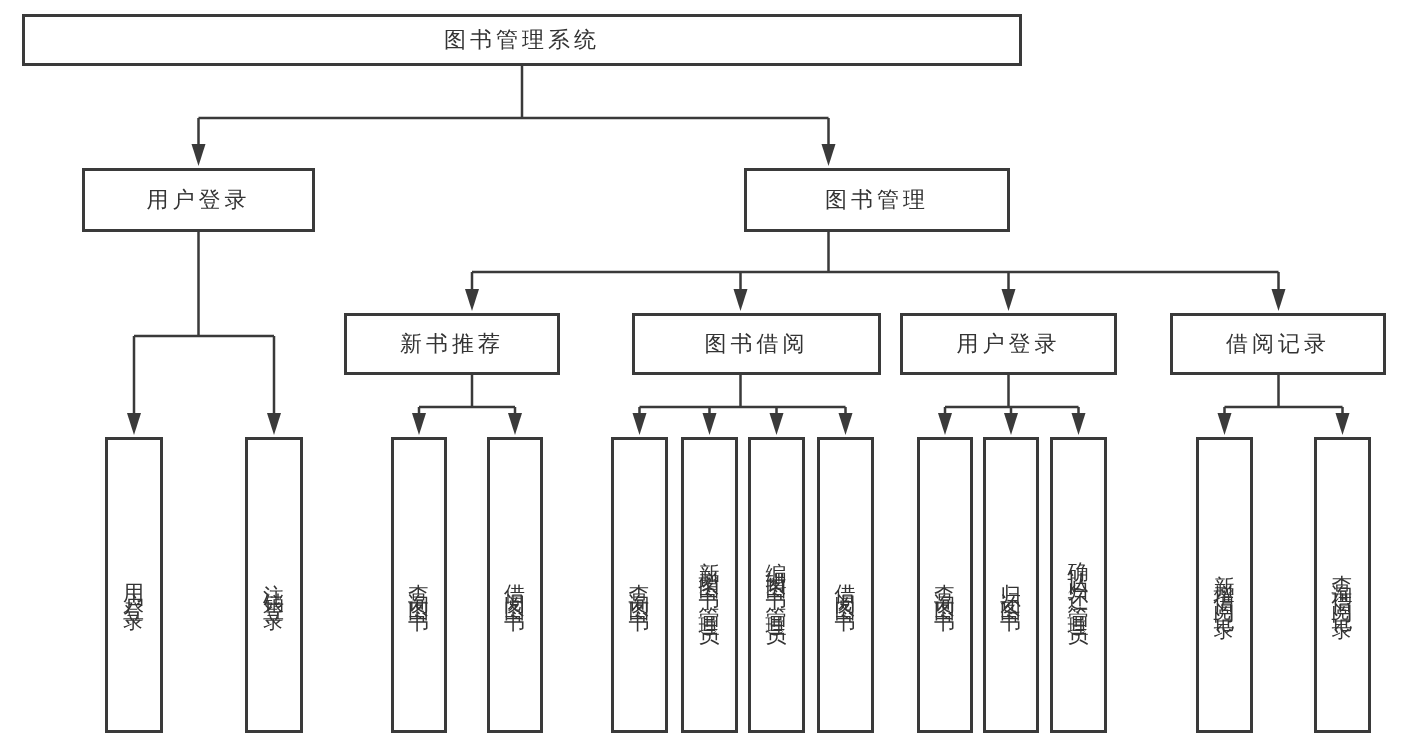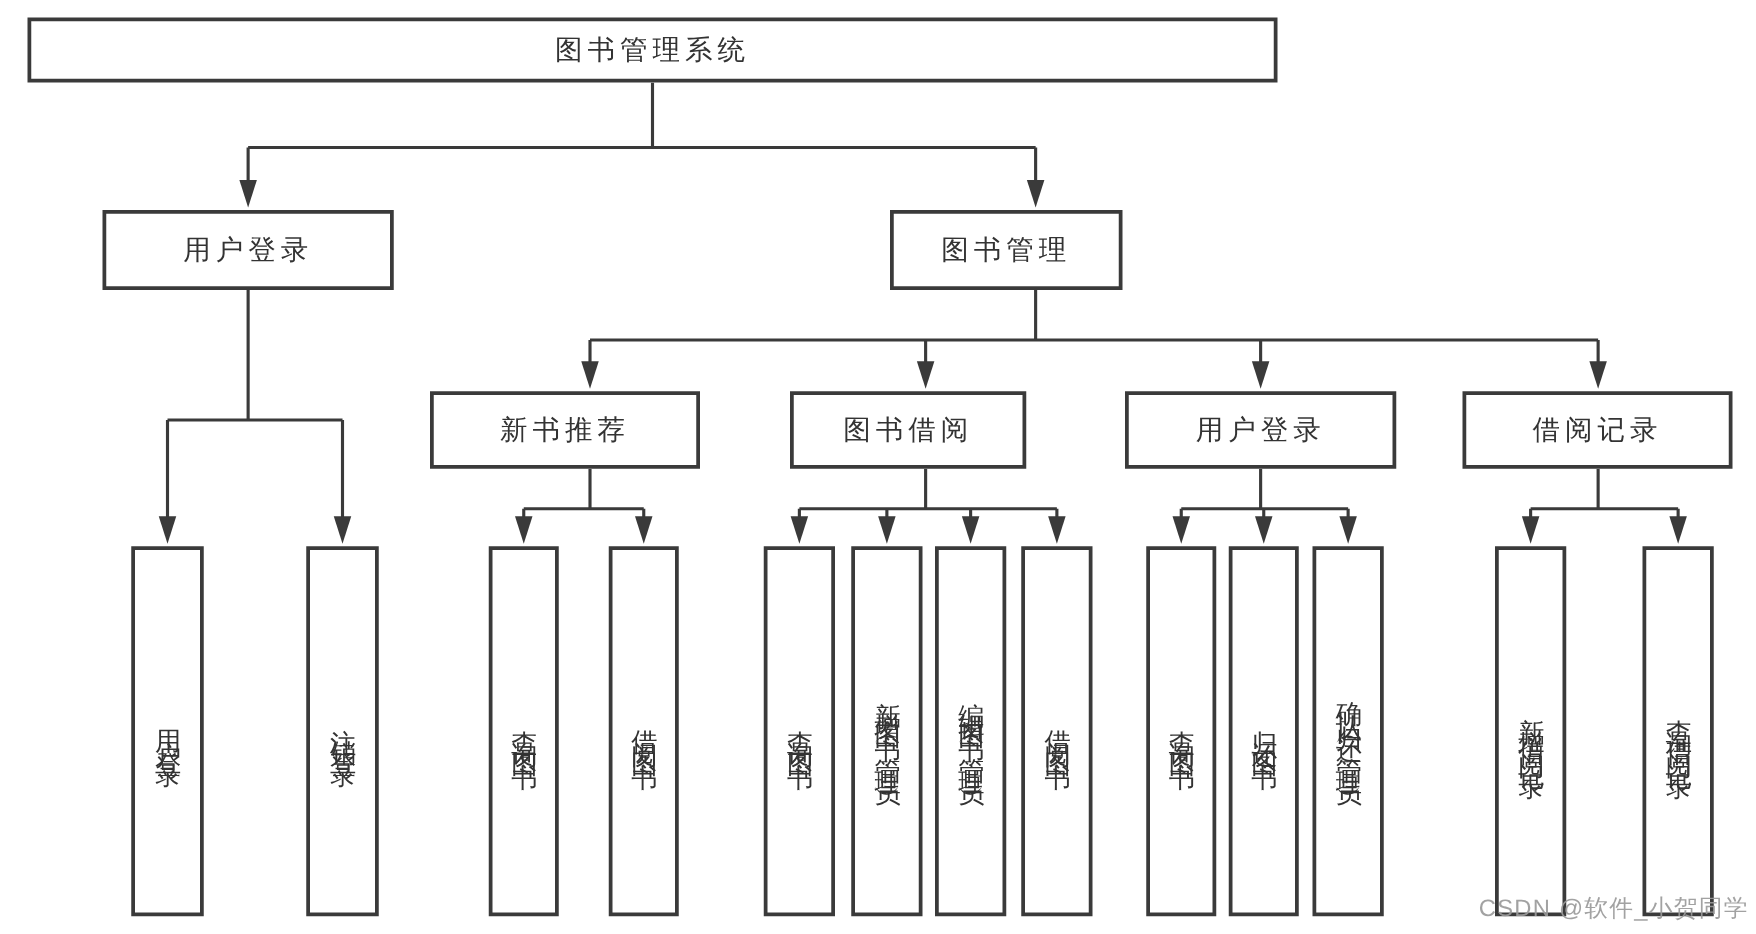--- a/index.html
+++ b/index.html
@@ -87,28 +87,28 @@
     </g>
   </svg>
 
   <div class="node" style="left:22px;top:14px;width:1000px;height:52px">
     <span class="lbl">图书管理系统</span>
   </div>
 
   <div class="node" style="left:82px;top:168px;width:233px;height:64px">
     <span class="lbl">用户登录</span>
   </div>
-  <div class="node" style="left:712px;top:168px;width:186px;height:64px">
+  <div class="node" style="left:744px;top:168px;width:266px;height:64px">
     <span class="lbl">图书管理</span>
   </div>
 
   <div class="node" style="left:344px;top:313px;width:216px;height:62px">
     <span class="lbl">新书推荐</span>
   </div>
-  <div class="node" style="left:632px;top:313px;width:189px;height:62px">
+  <div class="node" style="left:632px;top:313px;width:249px;height:62px">
     <span class="lbl">图书借阅</span>
   </div>
   <div class="node" style="left:900px;top:313px;width:217px;height:62px">
     <span class="lbl">用户登录</span>
   </div>
   <div class="node" style="left:1170px;top:313px;width:216px;height:62px">
     <span class="lbl">借阅记录</span>
   </div>
 
   <div class="node leaf" style="left:105px;top:437px;width:58px;height:296px">
@@ -144,14 +144,13 @@
   <div class="node leaf" style="left:1050px;top:437px;width:57px;height:296px">
     <span class="lbl">确认归还（管理员）</span>
   </div>
   <div class="node leaf" style="left:1196px;top:437px;width:57px;height:296px">
     <span class="lbl">新增借阅记录</span>
   </div>
   <div class="node leaf" style="left:1314px;top:437px;width:57px;height:296px">
     <span class="lbl">查询借阅记录</span>
   </div>
 
-  <div class="watermark">CSDN @软件_小贺同学</div>
 </div>
 
 </body></html>

